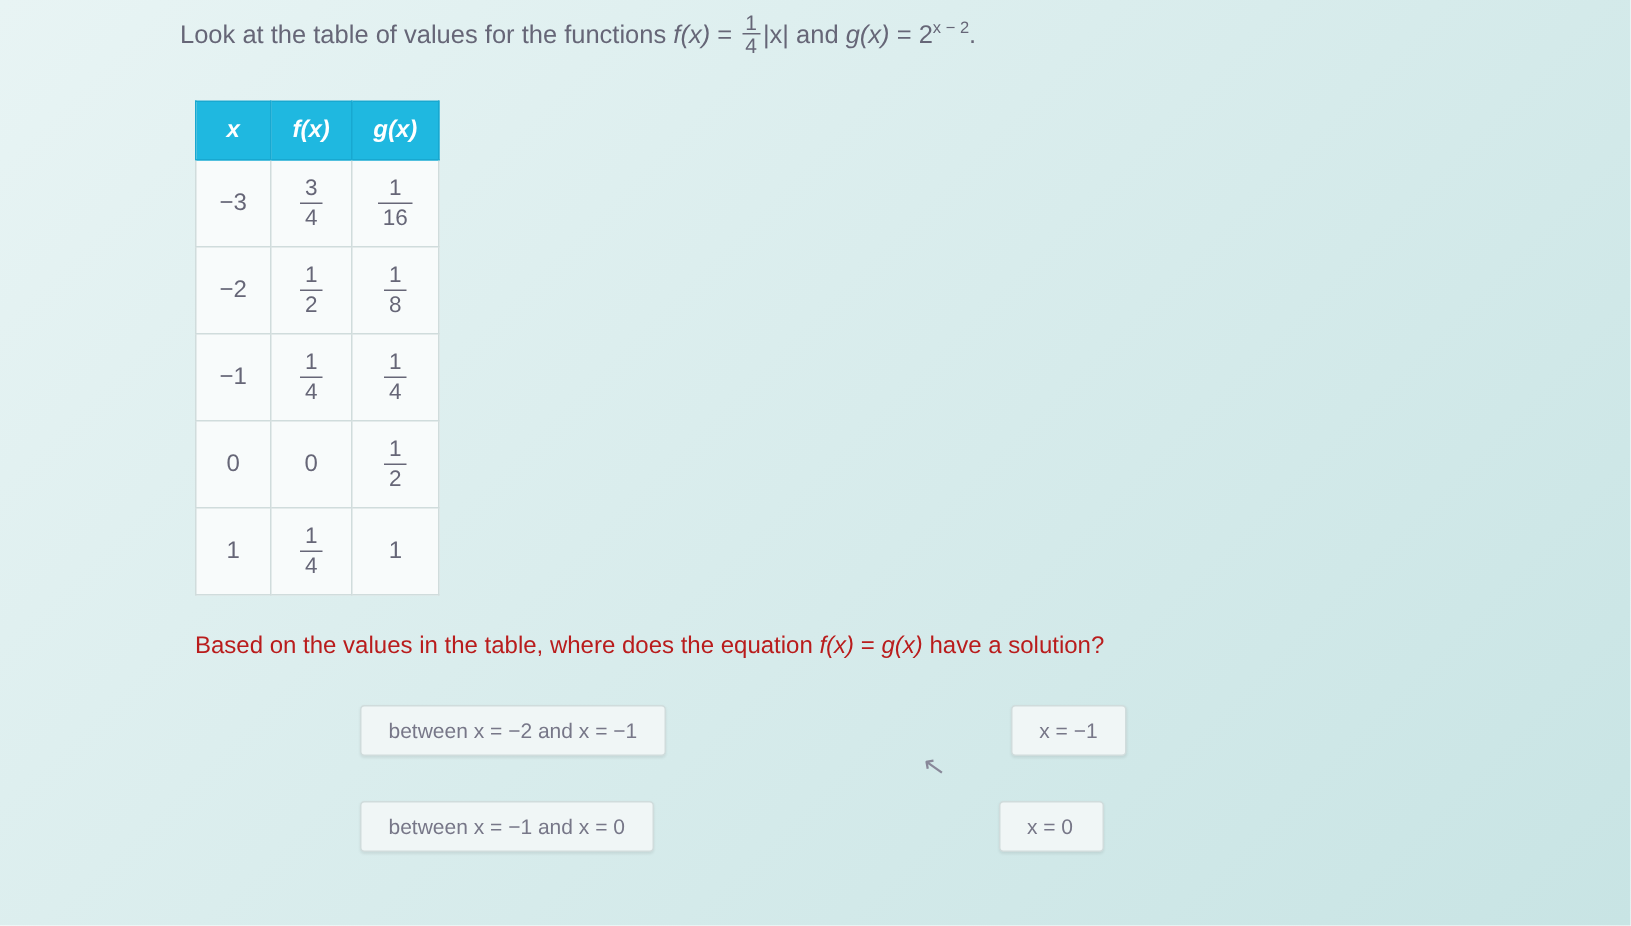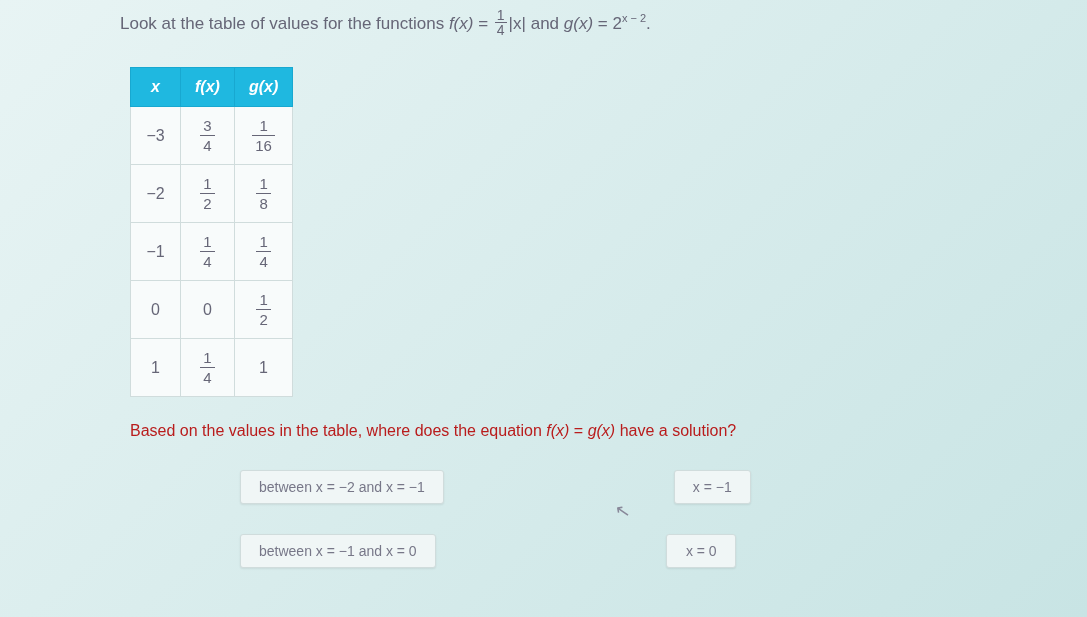--- a/index.html
+++ b/index.html
@@ -89,21 +89,21 @@
     .answer-btn {
       background: #f0f6f6;
       border: 1px solid #d0dcdc;
       border-radius: 3px;
       padding: 8px 18px;
       font-size: 14px;
       color: #778;
       cursor: pointer;
       box-shadow: 0 1px 2px rgba(0,0,0,0.08);
     }
-    .answer-row .short { min-width: 70px; text-align: right; }
+    .answer-row .short { min-width: 70px; text-align: left; }
 
     .cursor-icon {
       position: absolute;
       left: 615px;
       top: 500px;
       font-size: 18px;
       color: #889;
       transform: rotate(-10deg);
     }
   </style>

